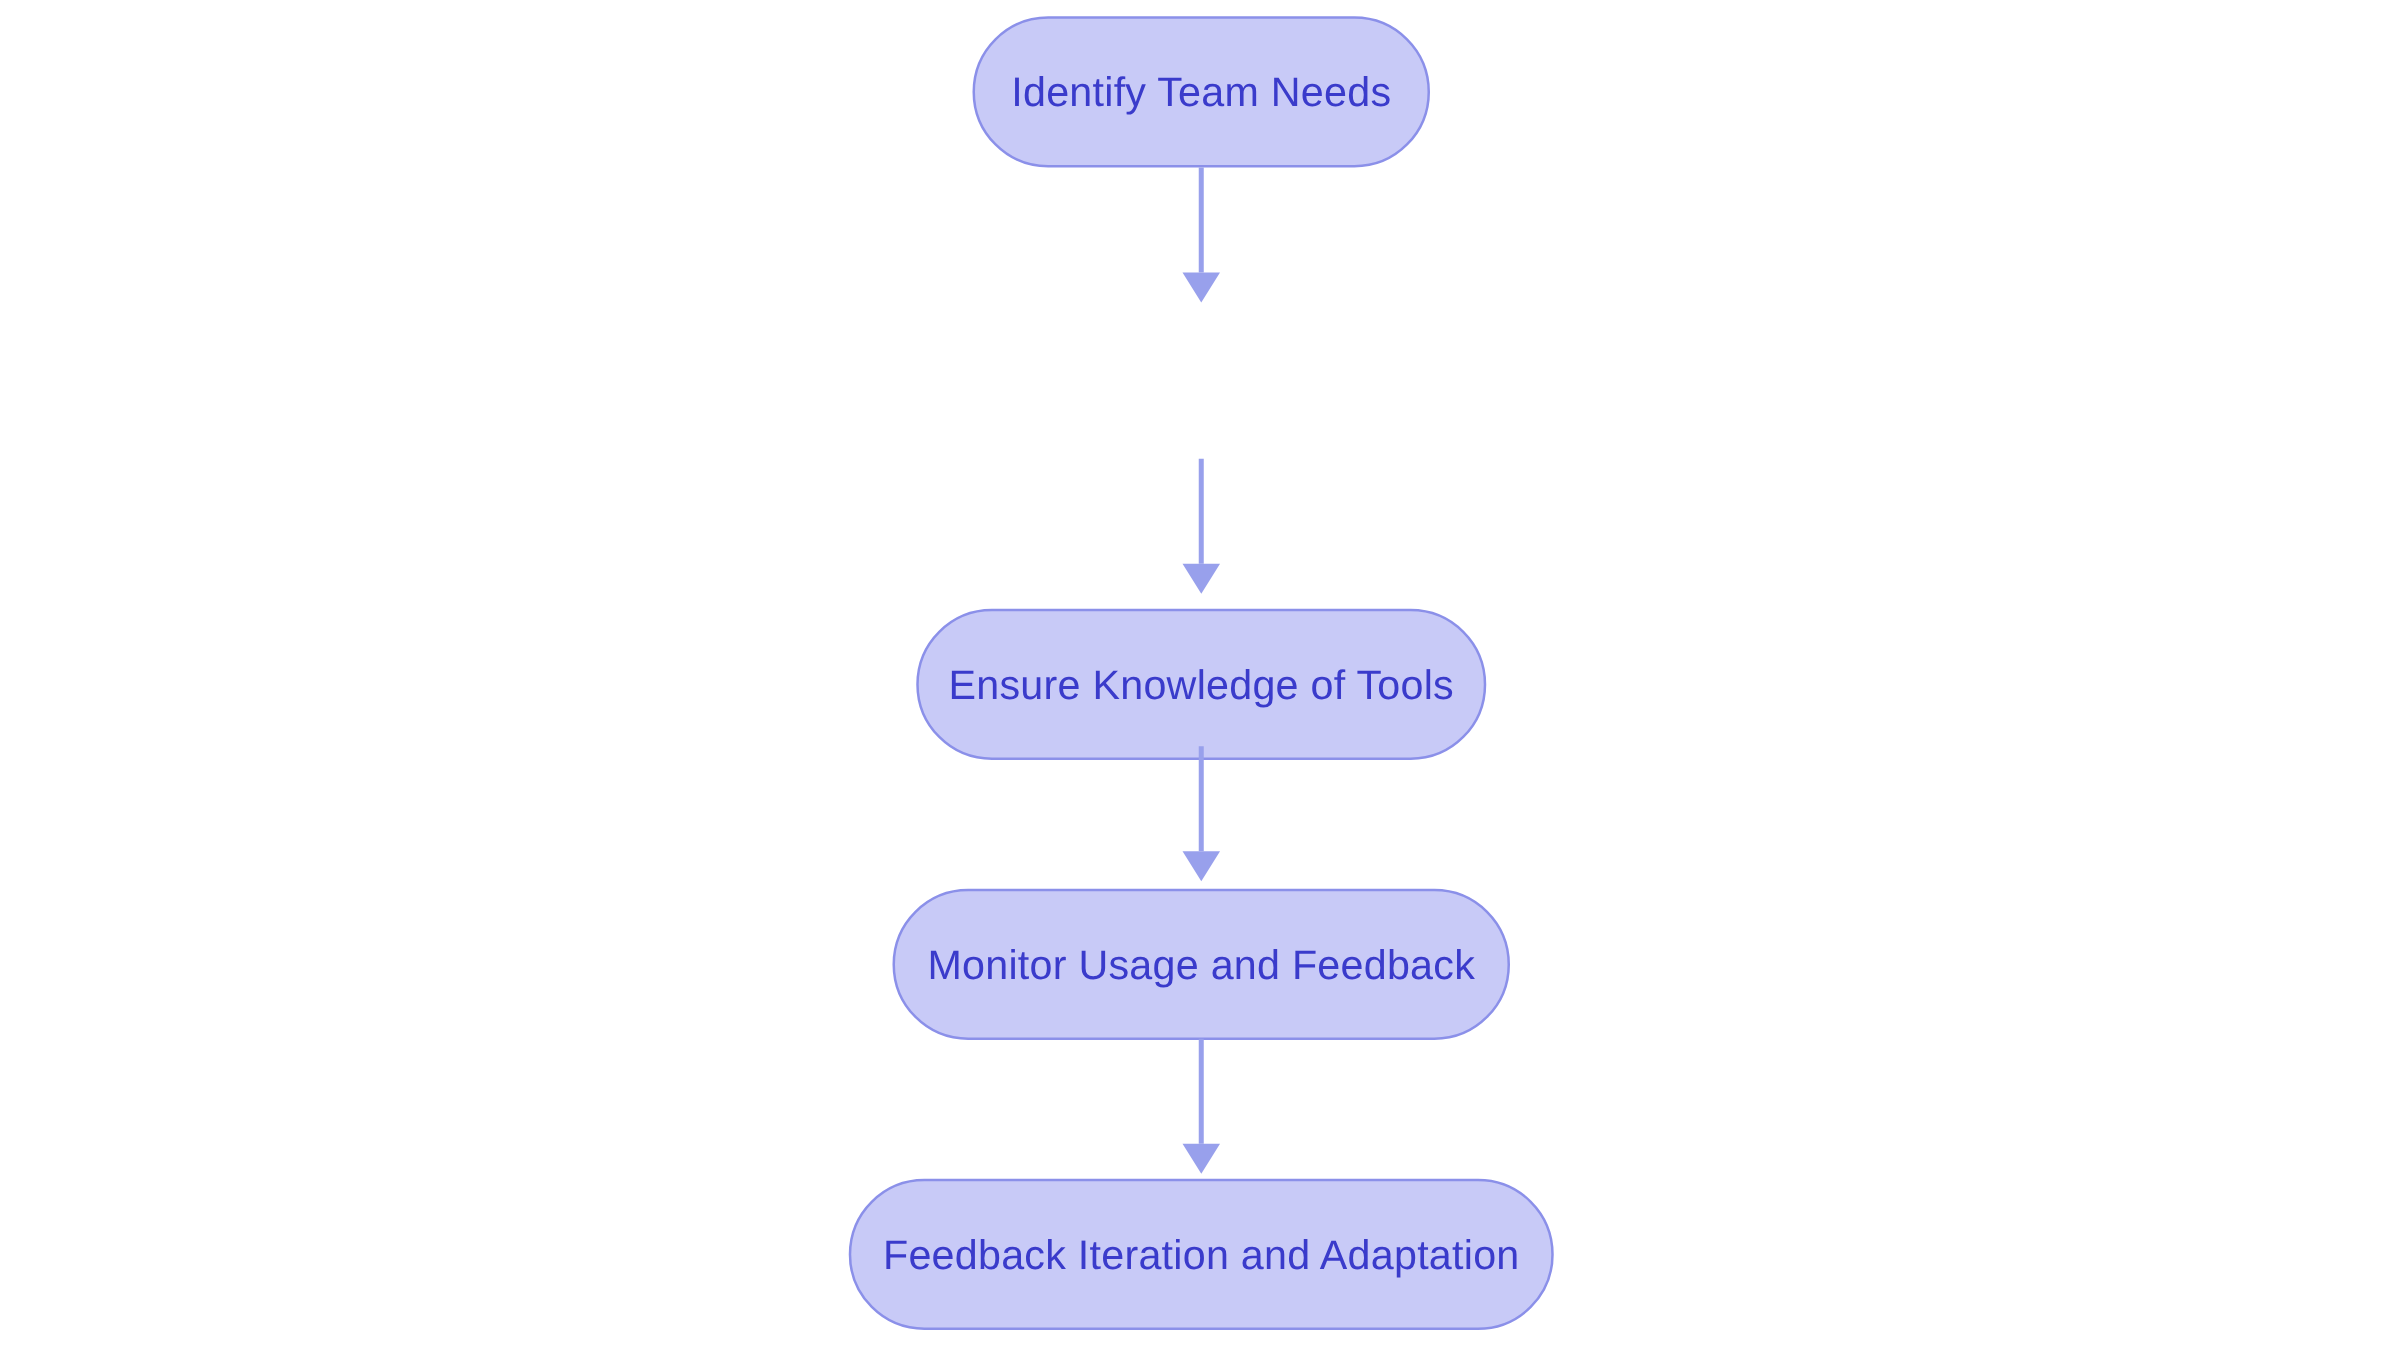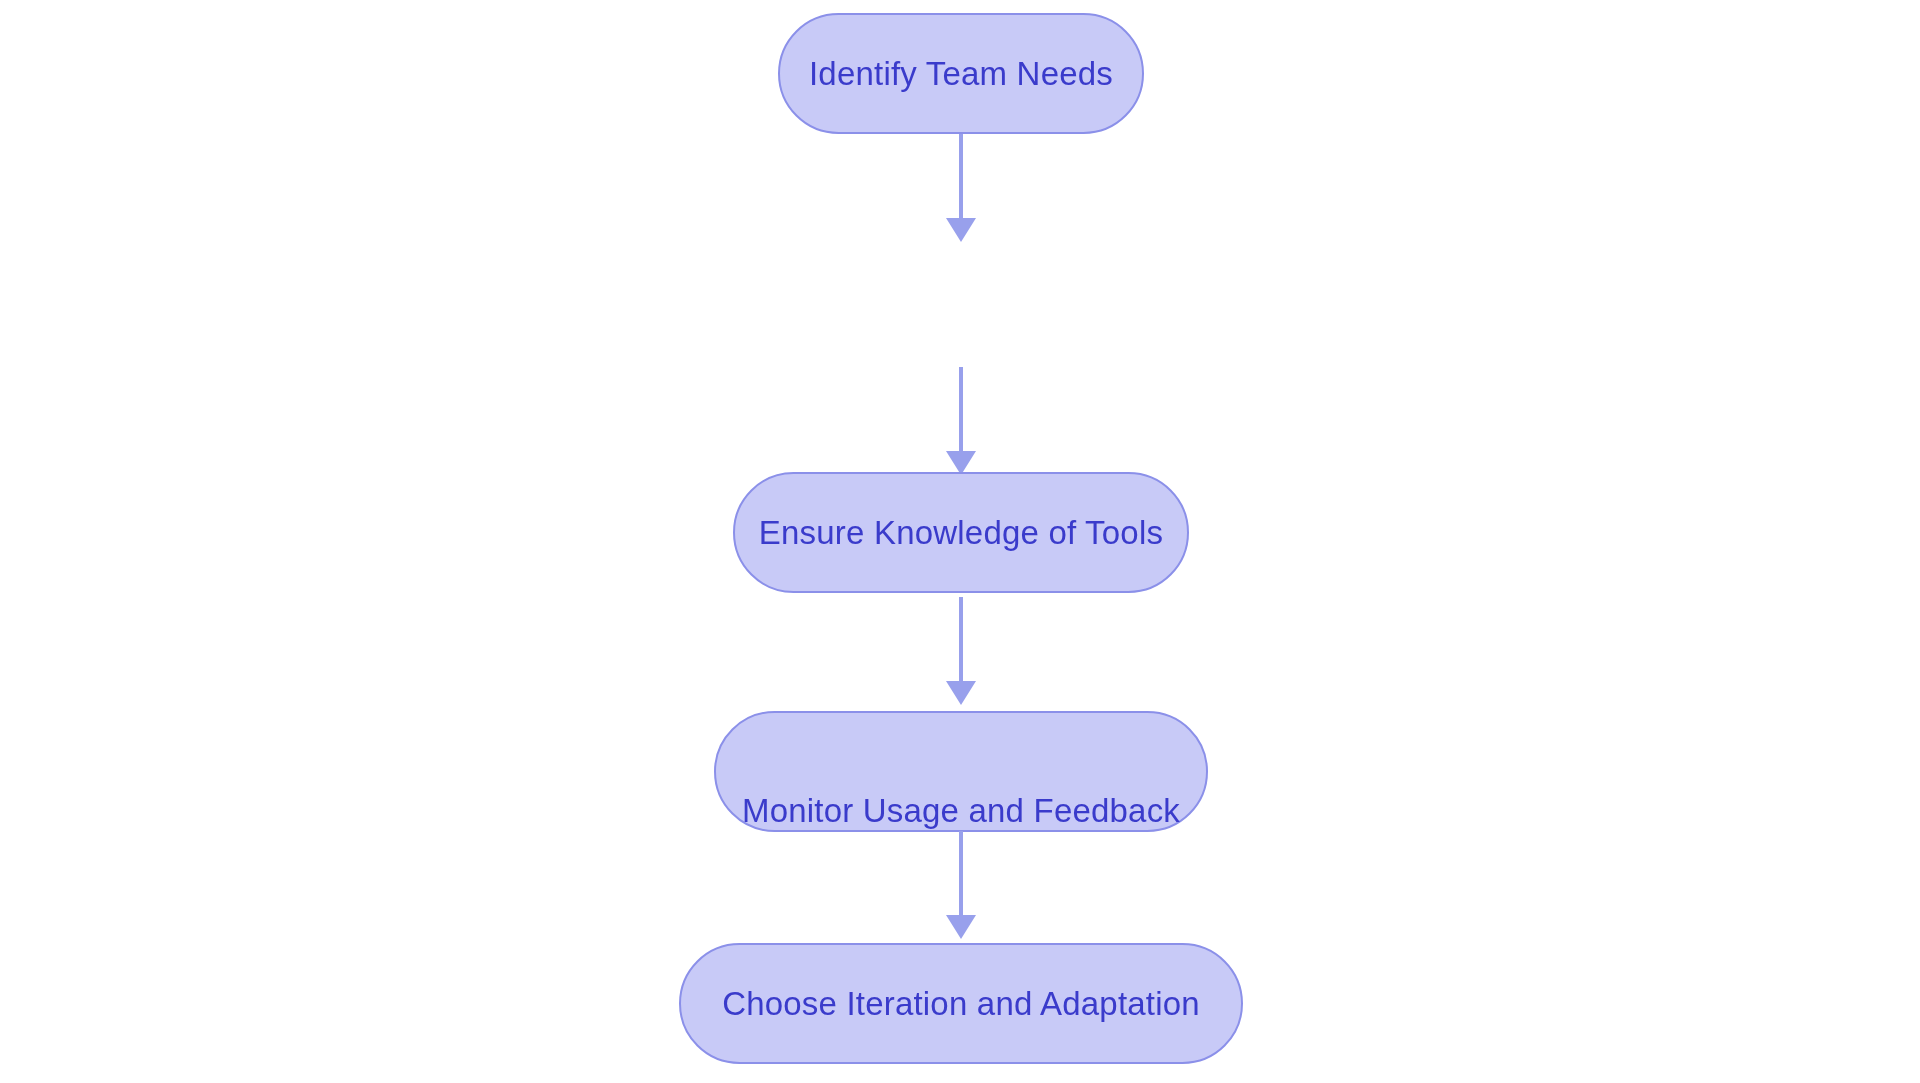--- a/index.html
+++ b/index.html
@@ -28,22 +28,22 @@
     color: var(--node-text, #3a3bcb);
     font-size: 33px;
     letter-spacing: 0.2px;
     display: flex;
     align-items: center;
     justify-content: center;
     white-space: nowrap;
   }
   .n1 { top: 13px;  width: 366px; }
   .n2 { top: 247px; width: 410px; }
-  .n3 { top: 472px; width: 456px; }
-  .n4 { top: 711px; width: 494px; align-items: flex-end; }
+  .n3 { top: 487px; width: 456px; }
+  .n4 { top: 711px; width: 494px; }
   .n5 { top: 943px; width: 564px; }
 
   .arrow {
     position: absolute;
     left: 961px;
     transform: translateX(-50%);
     display: flex;
     flex-direction: column;
     align-items: center;
   }
@@ -96,16 +96,16 @@
   <div class="node n4">
     <span>Monitor Usage and Feedback</span>
   </div>
 
   <div class="arrow a4">
     <div class="stem"></div>
     <div class="head"></div>
   </div>
 
   <div class="node n5">
-    <span>Choose Iteration and Adaptation</span>
+    <span>Feedback Iteration and Adaptation</span>
   </div>
 
 </div>
 
 </body></html>

